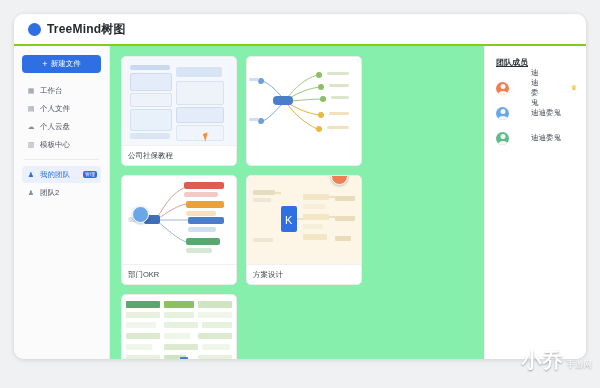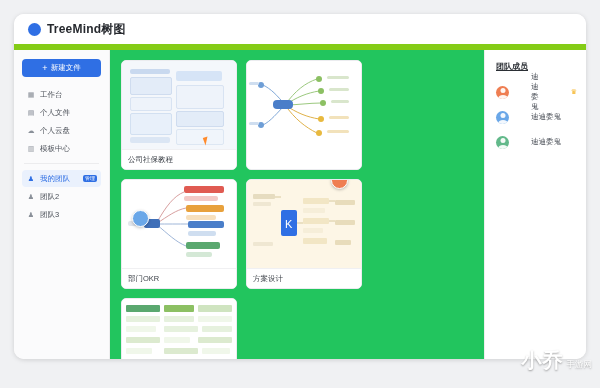--- a/index.html
+++ b/index.html
@@ -33,21 +33,21 @@
     display: flex;
     flex-direction: column;
   }
   
   .app-header {
     height: 30px;
     flex: 0 0 30px;
     display: flex;
     align-items: center;
     padding-left: 14px;
-    border-bottom: 6px solid #84cc16;
+    border-bottom: 2px solid #84cc16;
     background: #ffffff;
   }
   .logo-dot {
     width: 13px;
     height: 13px;
     border-radius: 50%;
     background: #2f6fe4;
     margin-right: 6px;
   }
   .app-title {
@@ -126,21 +126,21 @@
     line-height: 7px;
   }
   .side-sep {
     height: 1px;
     background: #ececee;
     margin: 6px 2px;
   }
   
   .main {
     flex: 1 1 auto;
-    background: #22c55e;
+    background: #86efac;
     padding: 10px 10px 0 11px;
     box-sizing: border-box;
     min-width: 0;
     overflow: hidden;
     text-align: right;
   }
   .card-grid {
     display: flex;
     flex-wrap: wrap;
     gap: 9px;
@@ -314,24 +314,20 @@
         <div class="side-sep"></div>
 
         <div class="side-item active">
           <span class="ic">♟</span>
           <span>我的团队</span>
           <span class="side-badge">管理</span>
         </div>
         <div class="side-item">
           <span class="ic">♟</span>
           <span>团队2</span>
-        </div>
-        <div class="side-item">
-          <span class="ic">♟</span>
-          <span>团队3</span>
         </div>
       </div>
 
       <div class="main">
         <div class="card-grid">
 
           <div class="card">
             <div class="card-thumb" style="background:#f4f7fb;">
               <div class="mm">
                 <div class="node" style="left:8px;top:8px;width:40px;height:5px;background:#c9d9ef;"></div>

